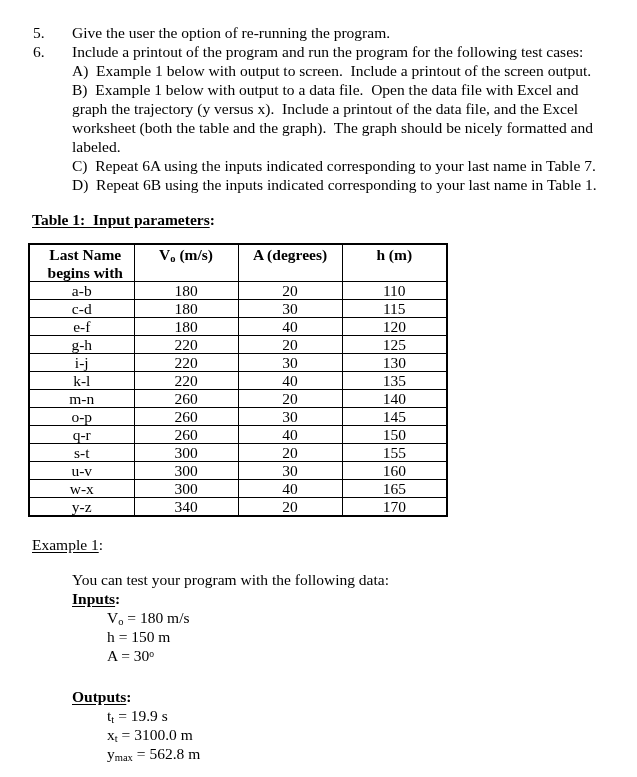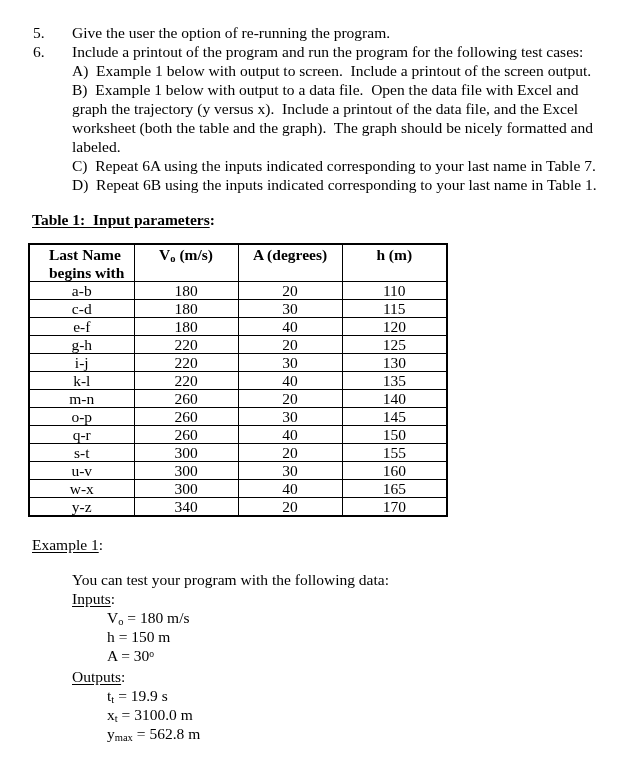--- a/index.html
+++ b/index.html
@@ -20,56 +20,56 @@
   [data-bind] { white-space: pre-wrap; }
 
   
   .list-item { display: flex; }
   .num { width: 39px; flex: 0 0 39px; }
   .item-content { width: 541px; }
 
   
   .section-heading { margin-top: 16px; font-weight: bold; margin-left: -1px; }
   .u { text-decoration: underline; text-underline-offset: 2px; }
-  .b { font-weight: normal; }
+  .b { font-weight: bold; }
 
   
   table.params {
     border-collapse: collapse;
     table-layout: fixed;
     width: 418px;
     margin-left: -5px;
     margin-top: 14px;
     border: 2px solid #000;
   }
   table.params th, table.params td { border: 1px solid #000; overflow: hidden; }
   table.params thead th {
     height: 35px;
     vertical-align: top;
     font-weight: bold;
     text-align: center;
     padding-top: 1px;
     line-height: 17.5px;
     font-size: 15.5px;
   }
-  table.params thead th.left { text-align: left; padding-left: 19px; }
+  table.params thead th.left { text-align: center; padding-left: 7px; }
   table.params tbody td {
     height: 18px;
     text-align: center;
     font-size: 15.5px;
     line-height: 17px;
     padding: 0;
   }
 
   
   .example-heading { margin-top: 18px; font-weight: normal; }
   .example-block { margin-top: 16px; margin-left: 39px; }
   .formula-group { margin-left: 35px; }
   .formula-line { white-space: pre-wrap; }
-  .outputs-label { margin-top: 2px; }
+  .outputs-label { margin-top: 22px; }
 
   sub { font-size: 0.68em; vertical-align: -0.22em; line-height: 0; }
   sup { font-size: 0.62em; vertical-align: 0.42em; line-height: 0; }
 </style>
 </head>
 <body>
 
 <div class="page">
 
   <div>

